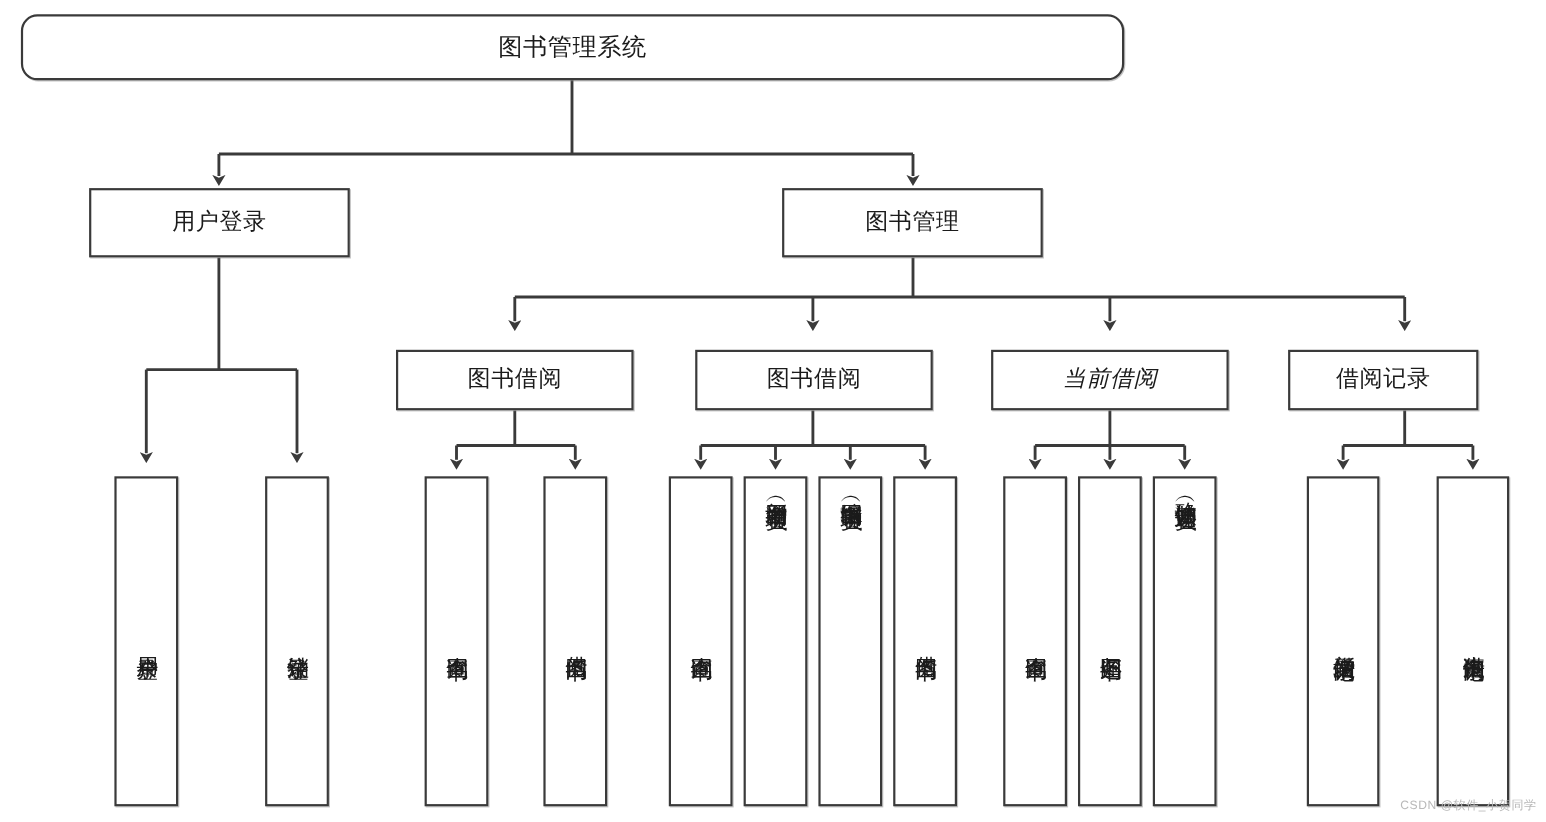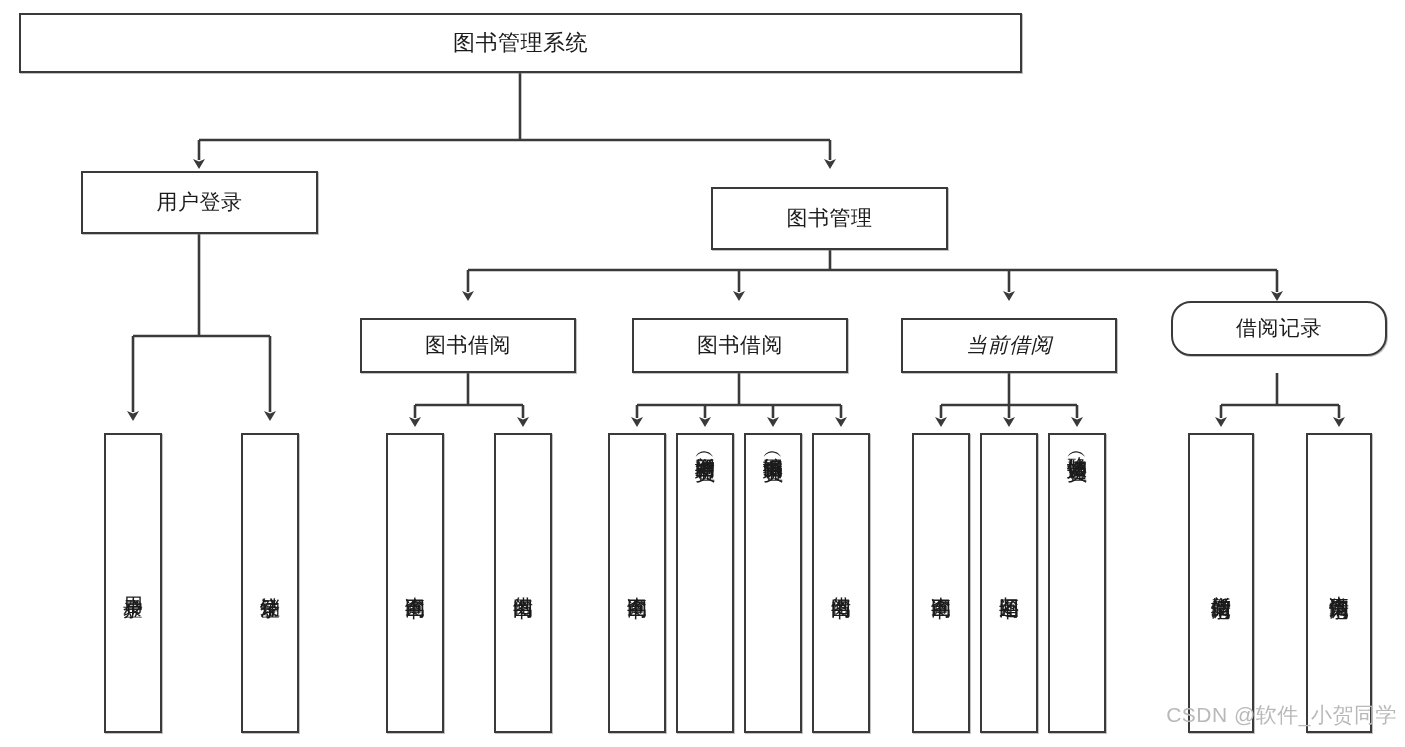--- a/index.html
+++ b/index.html
@@ -56,22 +56,22 @@
     text-orientation: upright;
     font-size: 20px;
     line-height: 1.05;
     letter-spacing: 1px;
     white-space: normal;
     max-height: 100%;
   }
   .watermark {
     position: absolute;
     right: 8px;
-    bottom: 18px;
-    font-size: 21px;
+    bottom: 8px;
+    font-size: 11px;
     color: #b9b9b9;
     letter-spacing: 0.5px;
     white-space: nowrap;
     user-select: none;
   }
 </style>
 </head>
 <body>
 
 <div id="canvas">
@@ -121,45 +121,45 @@
       <path d="M1009,405 L1009,418" marker-end="url(#arrow)"></path>
       <path d="M1077,405 L1077,418" marker-end="url(#arrow)"></path>
 
       <path d="M1277,373 L1277,405"></path>
       <path d="M1221,405 L1339,405"></path>
       <path d="M1221,405 L1221,418" marker-end="url(#arrow)"></path>
       <path d="M1339,405 L1339,418" marker-end="url(#arrow)"></path>
     </g>
   </svg>
 
-  <div class="node root" style="left:19px; top:13px; width:1003px; height:60px;">
+  <div class="node root" style="left:19px; top:13px; width:1003px; height:60px;border-radius:15px;">
     <span class="label">图书管理系统</span>
   </div>
 
   <div class="node" style="left:81px; top:171px; width:237px; height:63px;">
     <span class="label">用户登录</span>
   </div>
 
-  <div class="node" style="left:711px; top:171px; width:237px; height:63px;margin-top:16px;">
+  <div class="node" style="left:711px; top:171px; width:237px; height:63px;">
     <span class="label">图书管理</span>
   </div>
 
   <div class="node" style="left:360px; top:318px; width:216px; height:55px;">
     <span class="label">图书借阅</span>
   </div>
 
   <div class="node" style="left:632px; top:318px; width:216px; height:55px;">
     <span class="label">图书借阅</span>
   </div>
 
   <div class="node" style="left:901px; top:318px; width:216px; height:55px;font-style:italic;">
     <span class="label">当前借阅</span>
   </div>
 
-  <div class="node" style="left:1171px; top:301px; width:216px; height:55px;border-radius:20px;">
+  <div class="node" style="left:1171px; top:318px; width:173px; height:55px;">
     <span class="label">借阅记录</span>
   </div>
 
   <div class="node leaf" style="left:104px; top:433px; width:58px; height:300px; align-items:center; padding-top:0;">
     <span class="label">用户登录</span>
   </div>
 
   <div class="node leaf" style="left:241px; top:433px; width:58px; height:300px; align-items:center; padding-top:0;">
     <span class="label">注销登录</span>
   </div>

